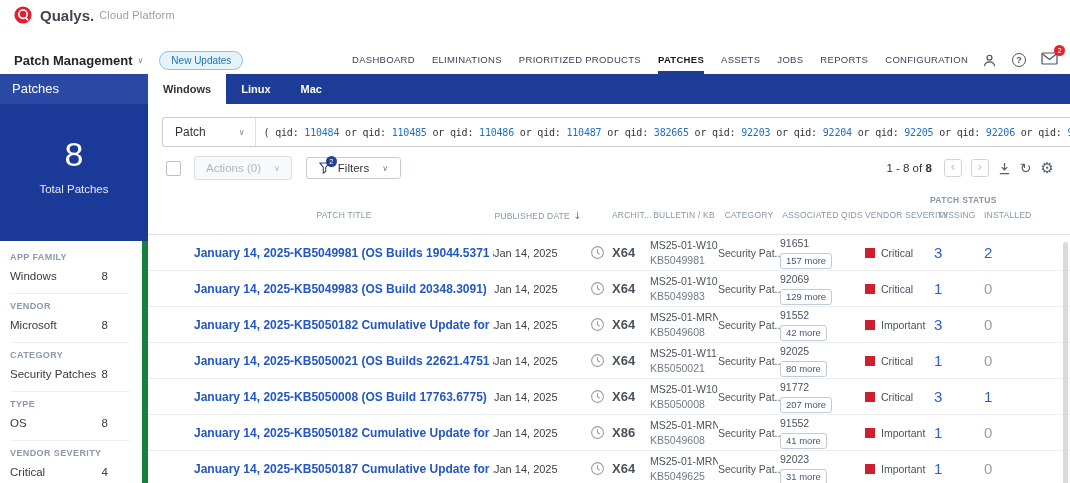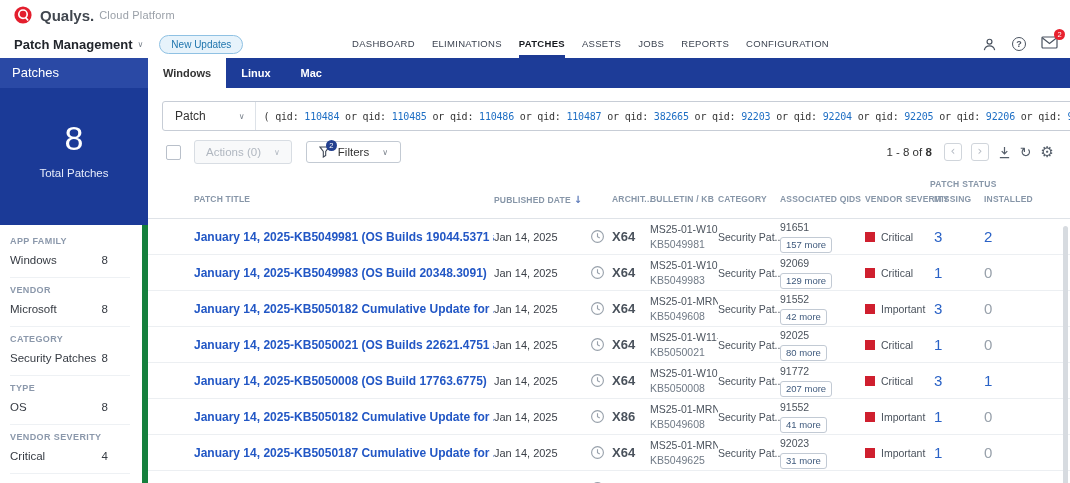--- a/index.html
+++ b/index.html
@@ -5,21 +5,21 @@
   * { margin:0; padding:0; box-sizing:border-box; }
   html,body { width:1070px; height:483px; overflow:hidden; background:#fff;
     font-family:"Liberation Sans", sans-serif; color:#333; }
 
   
   .h1 { height:30px; display:flex; align-items:center; padding:0 14px; background:#fff; }
   .brand-name { font-size:15px; font-weight:bold; color:#41474f; margin-left:8px; }
   .brand-suffix { font-size:11px; color:#9aa0a8; margin-left:5px; letter-spacing:.2px; }
 
   
-  .h2 { height:28px; display:flex; align-items:center; padding:0 14px; position:relative; background:#fff; }
+  .h2 { height:28px; display:flex; align-items:center; padding:0 14px; position:relative; background:#fff;margin-top:16px; }
   .module { font-size:13px; font-weight:bold; color:#22262c; }
   .chev { font-size:8px; color:#7a828c; margin-left:5px; font-family:"DejaVu Sans",sans-serif; }
   .pill { margin-left:16px; background:#e7f3fb; border:1px solid #8fc1e3; color:#2176ae;
     font-size:10px; padding:3px 11px; border-radius:11px; cursor:pointer; }
   .nav { position:absolute; left:352px; top:0; height:100%; display:flex; gap:17px; }
   .nav-item { font-size:9.5px; color:#3c4350; letter-spacing:.3px; line-height:28px; cursor:pointer; }
   .nav-item.active { font-weight:bold; color:#15181e; box-shadow:inset 0 -3px 0 #1d3a94; }
   .hicons { position:absolute; right:12px; top:0; height:100%; display:flex; gap:15px; align-items:center; }
   .help-circle { width:14px; height:14px; border:1.2px solid #4a5360; border-radius:50%;
     font-size:9px; font-weight:bold; color:#4a5360; text-align:center; line-height:12px; }
@@ -71,21 +71,21 @@
     font-size:12px; line-height:15px; text-align:center; cursor:pointer; font-family:"DejaVu Sans",sans-serif; }
   .uni-icon { font-family:"DejaVu Sans", sans-serif; color:#555e6a; font-size:14px; cursor:pointer; line-height:1; }
   .gear { font-size:15px; }
 
   
   .grid-cols { display:grid; grid-template-columns:46px 300px 88px 30px 38px 68px 62px 85px 65px 50px 50px; }
   .grp { height:18px; }
   .grp-label { grid-column:10 / span 2; font-size:8.5px; color:#8796a8; letter-spacing:.3px;
     padding-top:7px; font-weight:bold; }
   .thead { height:29px; padding-top:4px; border-bottom:1px solid #dfe3e8; }
-  .th { font-size:8.5px; font-weight:bold; color:#8796a8; letter-spacing:.2px; white-space:nowrap; }
+  .th { font-size:8.5px; font-weight:normal; color:#8796a8; letter-spacing:.2px; white-space:nowrap;text-align:center; }
   .th-pad { padding-left:4px; }
   .sort-arrow { color:#5b79b8; font-size:10px; margin-left:3px; font-family:"DejaVu Sans",sans-serif; }
 
   .trow { height:36px; align-items:center; border-bottom:1px solid #eceff2; background:#fff; }
   .tlink { font-size:12px; font-weight:bold; color:#2257c5; text-decoration:none; white-space:nowrap;
     overflow:hidden; display:block; cursor:pointer; }
   .c-date { font-size:11px; color:#3a3f47; }
   .c-arch { font-size:13px; color:#4a525c;font-weight:bold; }
   .c-kb .l1, .c-qids .l1 { font-size:10.5px; color:#4a525c; line-height:1.35; white-space:nowrap; overflow:hidden; }
   .c-kb .l2 { font-size:10.5px; color:#707a86; line-height:1.35; }
@@ -115,20 +115,21 @@
   <span class="brand-suffix">Cloud Platform</span>
 </div>
 
 <div class="h2">
   <span class="module">Patch Management</span>
   <span class="chev">∨</span>
   <span class="pill">New Updates</span>
   <div class="nav">
     <span class="nav-item">DASHBOARD</span>
     <span class="nav-item">ELIMINATIONS</span>
+    <span class="nav-item">PRIORITIZED PRODUCTS</span>
     <span class="nav-item active">PATCHES</span>
     <span class="nav-item">ASSETS</span>
     <span class="nav-item">JOBS</span>
     <span class="nav-item">REPORTS</span>
     <span class="nav-item">CONFIGURATION</span>
   </div>
   <div class="hicons">
     <span style="display:inline-flex;">
       <svg width="15" height="15" viewBox="0 0 16 16" fill="none" stroke="#4a5360" stroke-width="1.3">
           <circle cx="8" cy="5" r="2.6"></circle>

